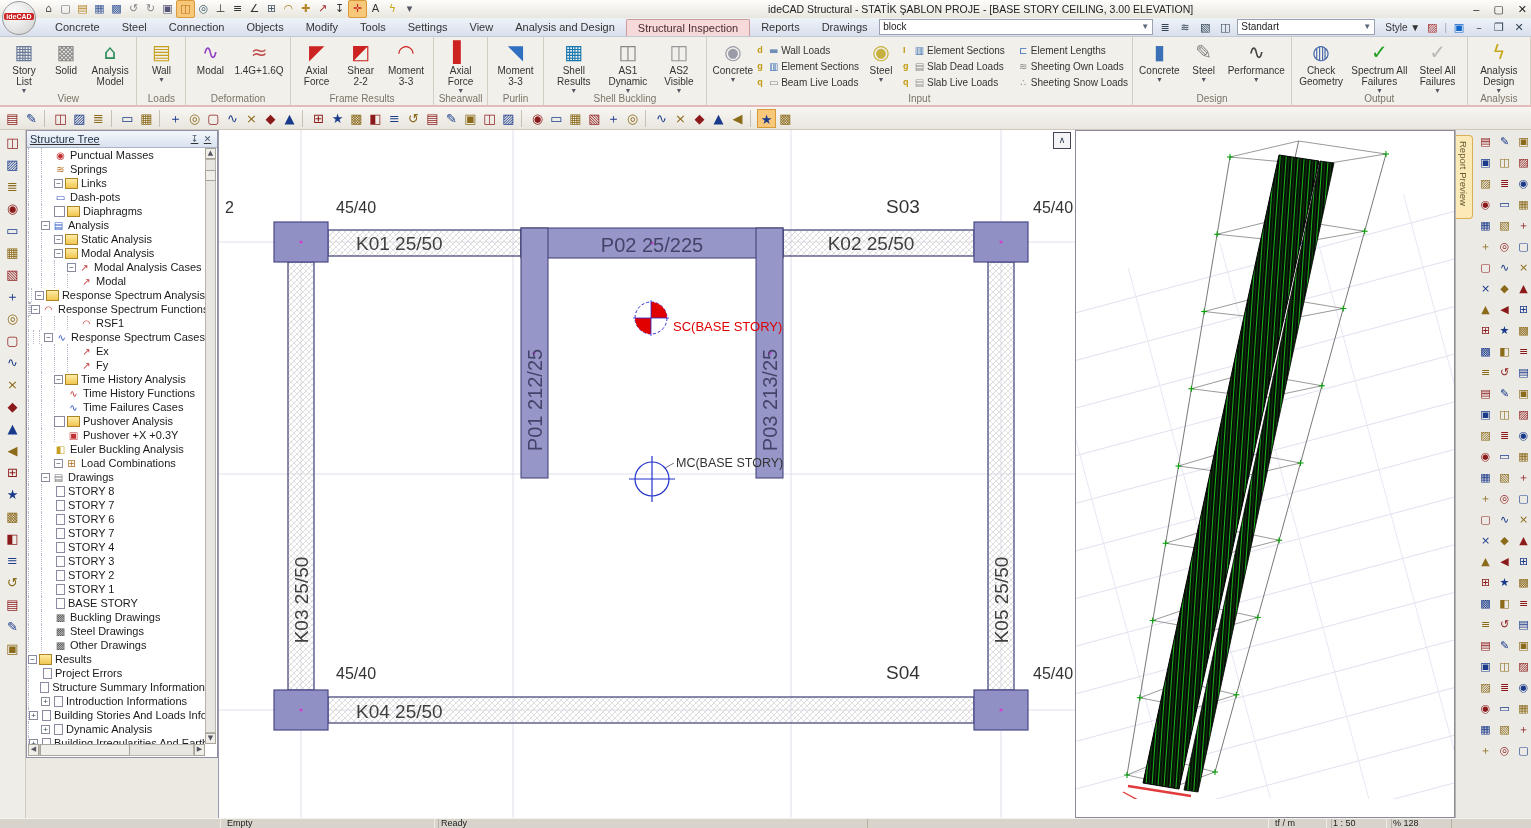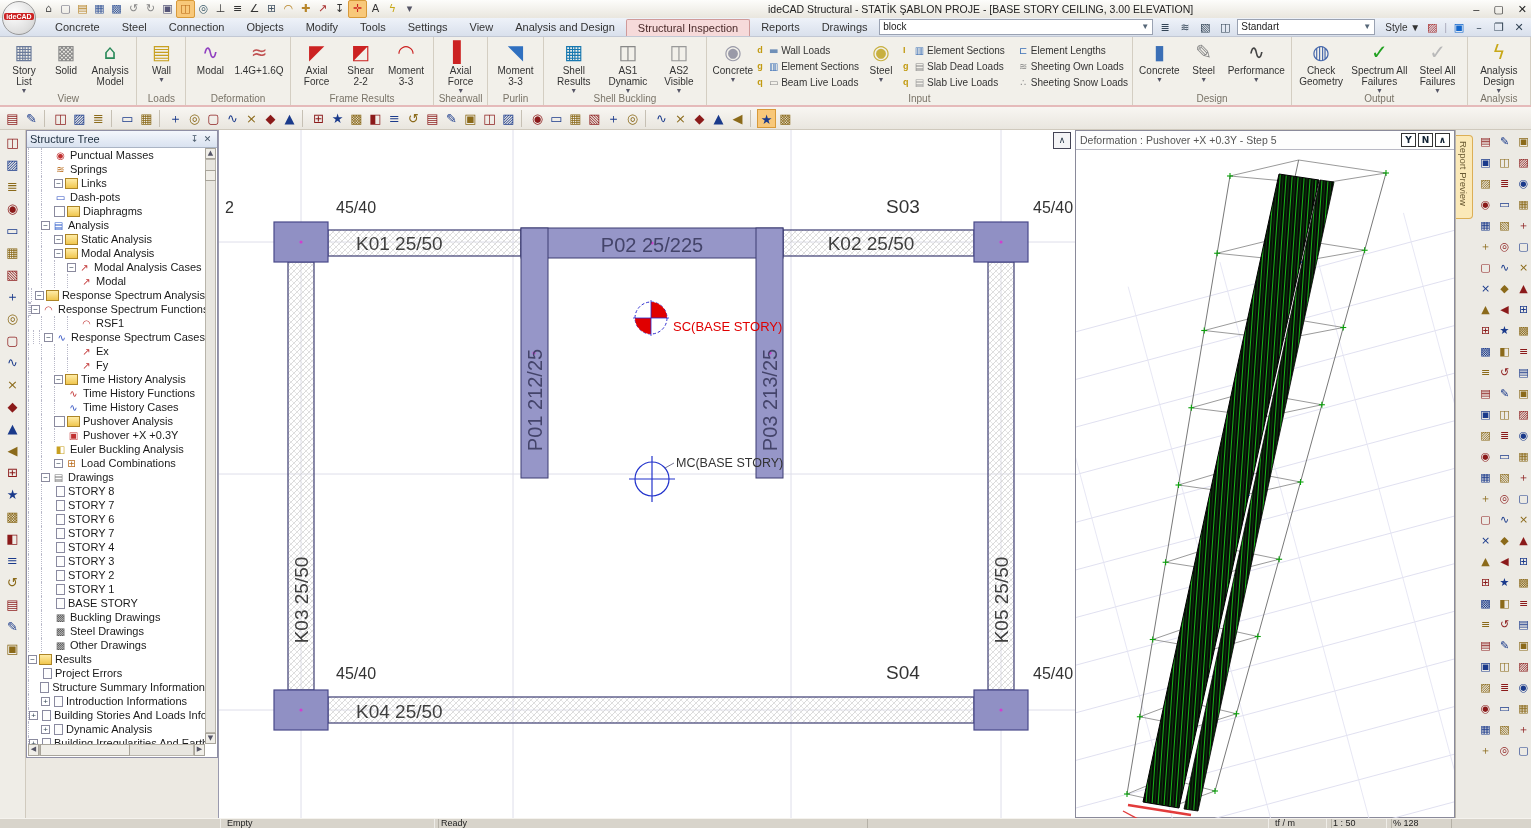--- a/index.html
+++ b/index.html
@@ -40,21 +40,21 @@
   
   #toolbar2{left:0;top:107px;width:1531px;height:23px;background:linear-gradient(#f8f6f2,#e9e6df);border-bottom:1px solid #cfc9bd;display:flex;align-items:center;padding-left:3px;box-sizing:border-box;}
   .tic{width:19px;height:19px;text-align:center;line-height:19px;font-size:13px;font-family:"DejaVu Sans",sans-serif;}
   .tic.hl{background:#f8c87a;border:1px solid #d89a3a;box-sizing:border-box;}
   .tsep{width:3px;height:17px;border-left:1px solid #c6c0b4;margin:0 3px;}
   
   #main{left:0;top:130px;width:1531px;height:688px;}
   #left-tools{left:0;top:0;width:26px;height:688px;background:#efede7;border-right:1px solid #d0cabe;display:flex;flex-direction:column;align-items:center;padding-top:3px;box-sizing:border-box;}
   .ltic{width:20px;height:20px;text-align:center;line-height:20px;font-size:13px;font-family:"DejaVu Sans",sans-serif;margin-bottom:2px;}
   
-  #tree{left:26px;top:0;width:192px;height:628px;background:#fff;border:1px solid #8f8fa5;box-sizing:border-box;}
+  #tree{left:26px;top:0;width:192px;height:628px;background:#fff;border:1px solid #8f8fa5;box-sizing:border-box;text-decoration:underline;}
   #tree-header{height:16px;background:linear-gradient(#f4f7fc,#d9e2f0);border-bottom:1px solid #aab4c4;display:flex;align-items:center;padding:0 3px;}
   #tree-title{flex:1;font-size:11px;color:#234;}
   .th-btn{width:13px;text-align:center;font-size:9px;color:#456;font-family:"DejaVu Sans",sans-serif;}
   #tree-body{position:absolute;left:1px;top:17px;right:12px;bottom:13px;overflow:hidden;}
   .trow{height:14px;display:flex;align-items:center;white-space:nowrap;}
   .tind{width:13px;height:14px;border-left:1px dotted #b9b9c9;box-sizing:border-box;margin-left:6px0;}
   .texp{width:9px;height:9px;border:1px solid #8a8a9e;background:#fff;font-size:8px;line-height:7px;text-align:center;color:#345;margin-right:2px;box-sizing:border-box;flex:none;}
   .tchk{width:9px;height:9px;border:1px solid #8a8a9e;background:#fff;margin-right:2px;flex:none;}
   .ti{width:13px;height:11px;margin-right:3px;flex:none;box-sizing:border-box;}
   .ti-folder{background:linear-gradient(#ffeca6,#f0c64e);border:1px solid #ad8526;}
@@ -570,21 +570,21 @@
           <span class="tind"></span>
           <span class="tind"></span>
           <span class="ti ti-glyph" style="color: rgb(192, 48, 48);">∿</span>
           <span class="tlabel">Time History Functions</span>
         </div>
         <div class="trow">
           <span class="tind"></span>
           <span class="tind"></span>
           <span class="tind"></span>
           <span class="ti ti-glyph" style="color: rgb(48, 80, 192);">∿</span>
-          <span class="tlabel">Time History Cases</span>
+          <span class="tlabel">Time Failures Cases</span>
         </div>
         <div class="trow">
           <span class="tind"></span>
           <span class="tind"></span>
           <span class="tchk"></span>
           <span class="ti ti-folder"></span>
           <span class="tlabel">Pushover Analysis</span>
         </div>
         <div class="trow">
           <span class="tind"></span>
@@ -847,24 +847,20 @@
         <line x1="410" y1="349" x2="456" y2="349" stroke="#2233cc" stroke-width="1.2"></line>
         <line x1="433" y1="326" x2="433" y2="372" stroke="#2233cc" stroke-width="1.2"></line>
         <line x1="446" y1="338" x2="455" y2="333" stroke="#555577" stroke-width="0.8"></line>
         <text x="457" y="337" fill="#333333" font-size="12.5">MC(BASE STORY)</text>
       </g>
     </svg>
     <div id="plan-max">∧</div>
   </div>
 
   <div id="v3d" class="abs">
-    <div id="v3d-header">
-      <span id="v3d-title">Deformation : Pushover +X +0.3Y  -  Step 5</span>
-      <span id="v3d-btns"><span class="v3d-btn" style="display: inline-block;">Y</span><span class="v3d-btn" style="display: inline-block;">N</span><span class="v3d-btn" style="display: inline-block;">∧</span></span>
-    </div>
     <svg id="v3d-svg" width="378" height="668" viewBox="0 0 378 668">
       <defs>
         <pattern id="cw" width="6" height="9" patternUnits="userSpaceOnUse" patternTransform="rotate(4)">
           <rect width="6" height="9" fill="#060606"></rect>
           <line x1="1.5" y1="0" x2="1.5" y2="9" stroke="#17b517" stroke-width="1.1"></line>
           <line x1="4.3" y1="0" x2="4.3" y2="9" stroke="#0a7a0a" stroke-width="0.6"></line>
         </pattern>
       </defs>
       <g id="ground-grid">
           <g transform="rotate(-15 190 400)">

